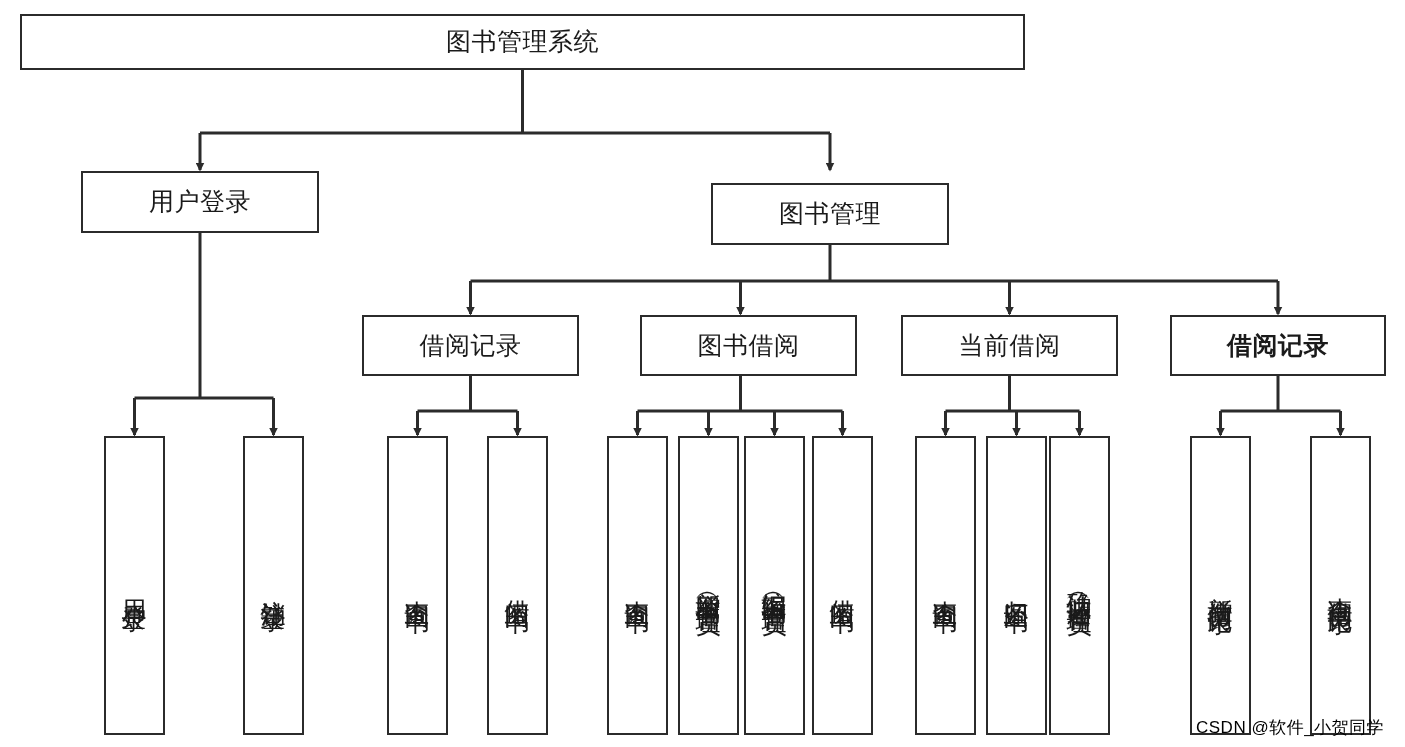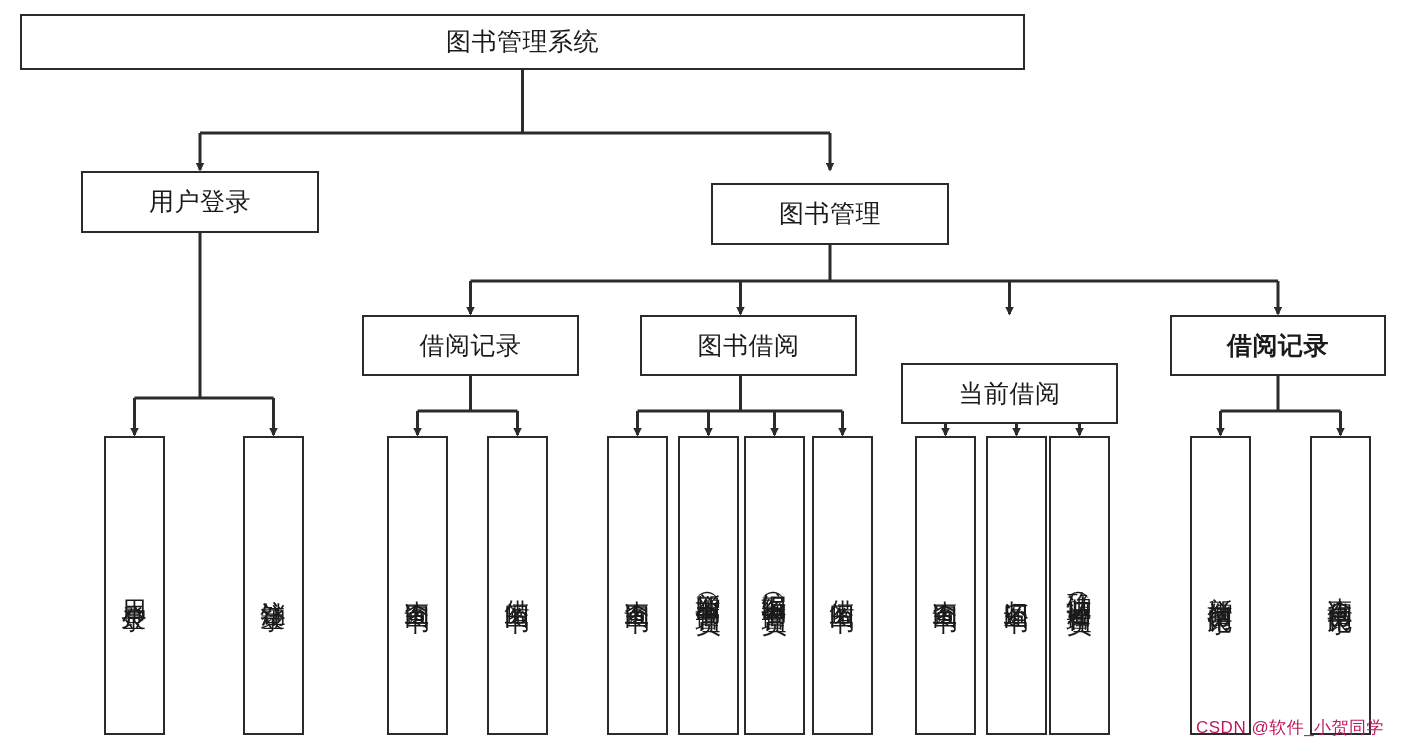--- a/index.html
+++ b/index.html
@@ -60,21 +60,21 @@
     writing-mode: vertical-rl;
     text-orientation: upright;
     font-size: 25px;
     line-height: 1.12;
     letter-spacing: 3px;
     white-space: nowrap;
   }
   .watermark {
     position: absolute;
     font-size: 17px;
-    color: #be185d;
+    color: #000000;
     white-space: nowrap;
     z-index: 5;
     letter-spacing: 0.5px;
   }
 </style>
 </head>
 <body>
 
 <div id="canvas">
 
@@ -131,21 +131,21 @@
   <div class="node horiz" style="left: 711px; top: 155px; width: 238px; height: 62px; margin-top: 28px;">
     <span class="label">图书管理</span>
   </div>
 
   <div class="node horiz" style="left: 362px; top: 315px; width: 217px; height: 61px;">
     <span class="label">借阅记录</span>
   </div>
   <div class="node horiz" style="left: 632px; top: 315px; width: 217px; height: 61px; margin-left: 8px;">
     <span class="label">图书借阅</span>
   </div>
-  <div class="node horiz" style="left: 901px; top: 315px; width: 217px; height: 61px; margin-top: 48px;">
+  <div class="node horiz" style="left: 901px; top: 315px; width: 217px; height: 61px;">
     <span class="label">当前借阅</span>
   </div>
   <div class="node horiz" style="left: 1170px; top: 315px; width: 216px; height: 61px; font-weight: bold;">
     <span class="label">借阅记录</span>
   </div>
 
   <div class="node vert" style="left: 104px; top: 436px; width: 61px; height: 299px;">
     <span class="label">用户登录</span>
   </div>
   <div class="node vert" style="left: 243px; top: 436px; width: 61px; height: 299px;">

